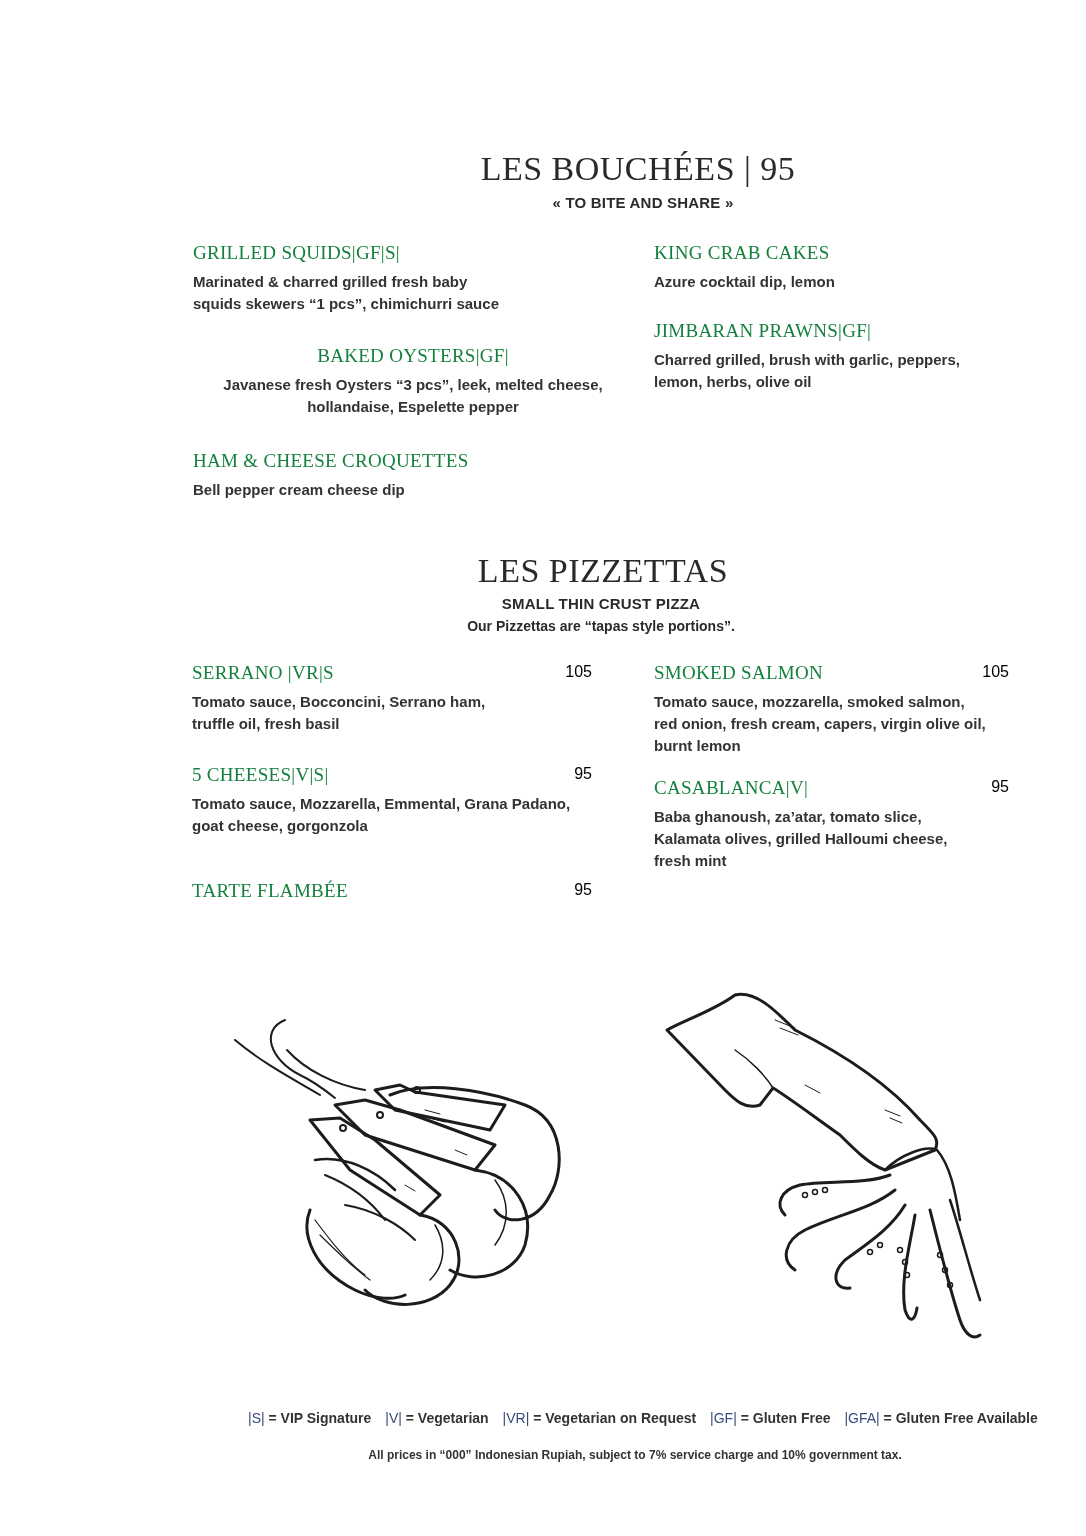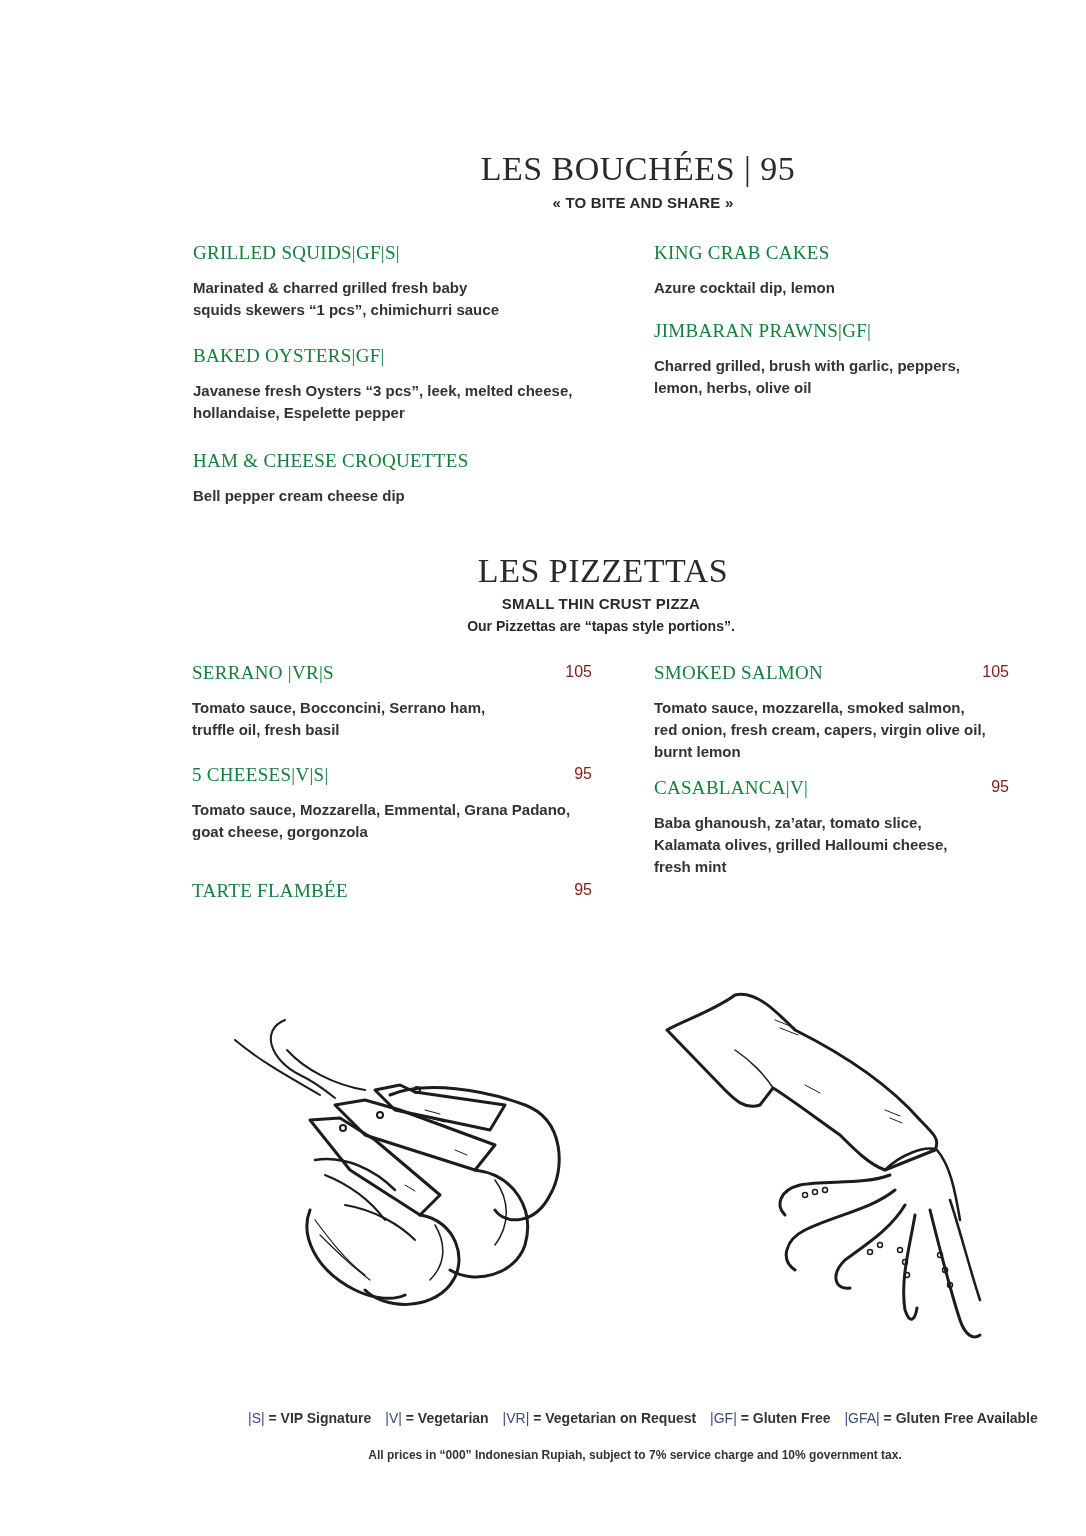--- a/index.html
+++ b/index.html
@@ -27,26 +27,26 @@
 
     .item { position: absolute; }
     .item-name {
       font-family: "Liberation Serif", "DejaVu Serif", serif;
       font-size: 19px; letter-spacing: 0.3px; color: #15803d;
       line-height: 22px; white-space: nowrap;
     }
     .item-desc {
       font-family: "Liberation Sans", sans-serif;
       font-size: 15px; font-weight: bold; color: #333;
-      line-height: 22px; margin-top: 13px;
+      line-height: 22px; margin-top: 7px;
     }
     .item-price {
       position: absolute; top: 1px;
       font-family: "Liberation Sans", sans-serif;
-      font-size: 16px; color: #7f1d1d;
+      font-size: 16px; color: #000000;
     }
 
     .legend {
       position: absolute; top: 1410px; left: 248px; width: 780px;
       font-family: "Liberation Sans", sans-serif; font-size: 14px; font-weight: bold; color: #333;
       white-space: nowrap;
     }
     .legend span.entry { margin-right: 10px; }
     .legend .code { color: #3a4a7a; font-weight: normal; }
     .footnote {
@@ -63,21 +63,21 @@
 <div class="section-sub" style="top:194px; left:100px; font-weight:bold; font-size:15px;">« TO BITE AND SHARE »</div>
 
 <div class="item" style="left:193px; top:242px; width:420px;">
   <div class="item-name">GRILLED SQUIDS|GF|S|</div>
   <div class="item-desc">
     <div>Marinated &amp; charred grilled fresh baby</div>
     <div>squids skewers “1 pcs”, chimichurri sauce</div>
   </div>
 </div>
 
-<div class="item" style="left:193px; top:345px; width:440px;">
+<div class="item" style="left:193px; top:345px; width:440px;text-align:center;">
   <div class="item-name">BAKED OYSTERS|GF|</div>
   <div class="item-desc">
     <div>Javanese fresh Oysters “3 pcs”, leek, melted cheese,</div>
     <div>hollandaise, Espelette pepper</div>
   </div>
 </div>
 
 <div class="item" style="left:193px; top:450px; width:420px;">
   <div class="item-name">HAM &amp; CHEESE CROQUETTES</div>
   <div class="item-desc">

